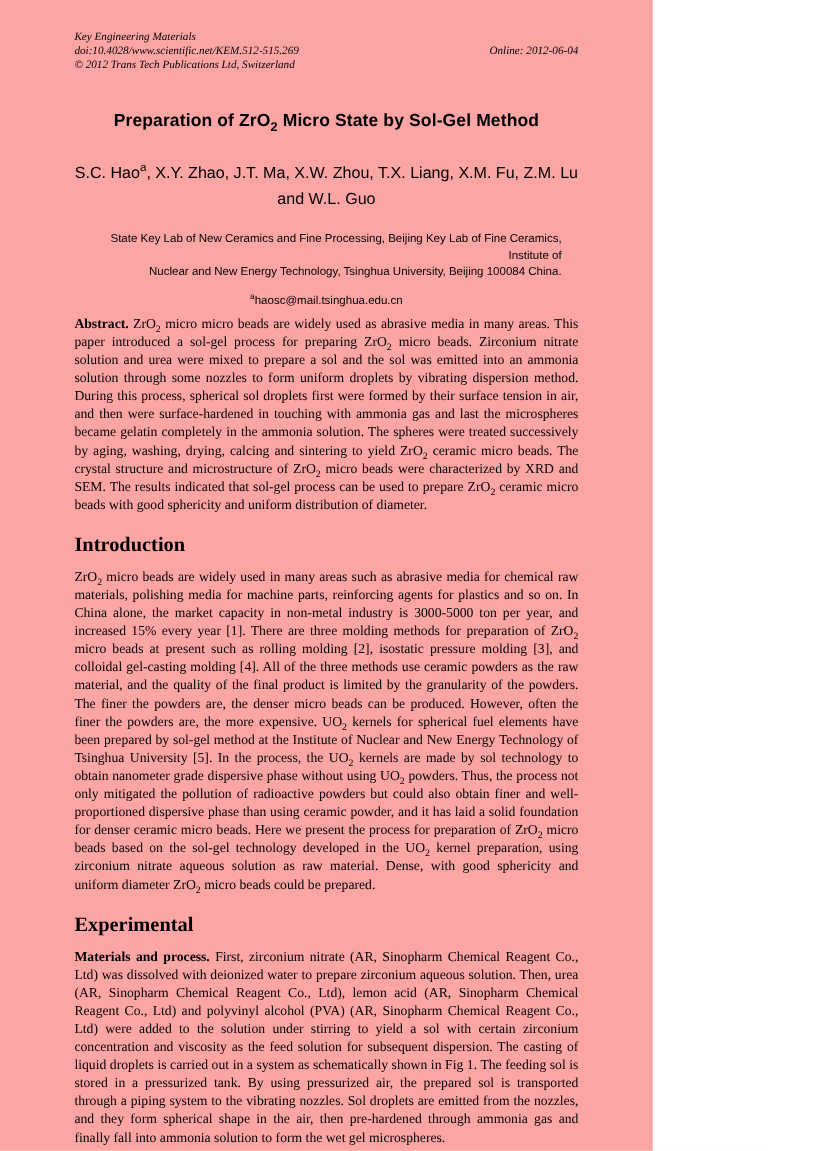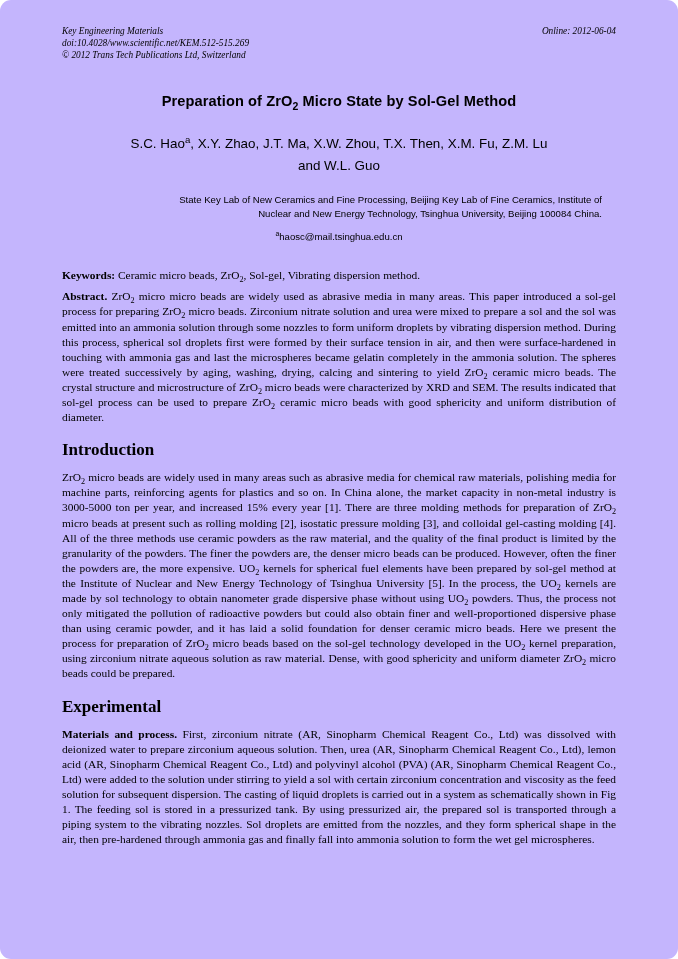--- a/index.html
+++ b/index.html
@@ -9,39 +9,38 @@
   }
   body {
     width: 678px;
     height: 959px;
     font-family: "Liberation Serif", serif;
     color: #000000;
     overflow: hidden;
   }
   .page {
     position: relative;
-    width: 678px;
+    width: 544px;
     height: 959px;
     box-sizing: border-box;
     padding: 26px 62px 0 62px;
-    background: #c4b5fd;
-    border-radius: 11px;
+    background: #fca5a5;
   }
 
   
   .header {
     position: relative;
     font-size: 9.3px;
     line-height: 11.8px;
     font-style: italic;
   }
   .header .online {
     position: absolute;
     right: 0;
-    top: 0;
+    top: 12px;
     font-size: 9.3px;
   }
   .header .line {
     white-space: nowrap;
   }
 
   
   .title {
     text-align: center;
     font-family: "Liberation Sans", sans-serif;
@@ -129,36 +128,33 @@
       <span>Online:</span>
       <span>2012-06-04</span>
     </div>
   </div>
 
   <div class="title">
     <span>Preparation of ZrO</span><sub>2</sub><span> Micro State by Sol-Gel Method</span>
   </div>
 
   <div class="authors">
-    <div><span>S.C. Hao</span><sup>a</sup><span>, X.Y. Zhao, J.T. Ma, X.W. Zhou, T.X. Then, X.M. Fu, Z.M. Lu</span></div>
+    <div><span>S.C. Hao</span><sup>a</sup><span>, X.Y. Zhao, J.T. Ma, X.W. Zhou, T.X. Liang, X.M. Fu, Z.M. Lu</span></div>
     <div>and  W.L. Guo</div>
   </div>
 
   <div class="affiliation">
     <div>State Key Lab of New Ceramics and Fine Processing, Beijing Key Lab of Fine Ceramics, Institute of</div>
     <div>Nuclear and New Energy Technology, Tsinghua University, Beijing 100084 China.</div>
   </div>
 
   <div class="email">
     <sup>a</sup><span>haosc@mail.tsinghua.edu.cn</span>
   </div>
 
-  <div class="keywords">
-    <b>Keywords:</b><span> Ceramic micro beads, ZrO</span><sub>2</sub><span>, Sol-gel, Vibrating dispersion method.</span>
-  </div>
 
   <div class="abstract">
     <b>Abstract.</b><span> ZrO</span><sub>2</sub><span> micro micro beads are widely used as abrasive media in many areas. This paper introduced a sol-gel process for preparing ZrO</span><sub>2</sub><span> micro beads. Zirconium nitrate solution and urea were mixed to prepare a sol and the sol was emitted into an ammonia solution through some nozzles to form uniform droplets by vibrating dispersion method. During this process, spherical sol droplets first were formed by their surface tension in air, and then were surface-hardened in touching with ammonia gas and last the microspheres became gelatin completely in the ammonia solution. The spheres were treated successively by aging, washing, drying, calcing and sintering to yield ZrO</span><sub>2</sub><span> ceramic micro beads. The crystal structure and microstructure of ZrO</span><sub>2</sub><span> micro beads were characterized by XRD and SEM. The results indicated that sol-gel process can be used to prepare ZrO</span><sub>2</sub><span> ceramic micro beads with good sphericity and uniform distribution of diameter.</span>
   </div>
 
   <div class="section-head">Introduction</div>
   <div class="para">
     <span>ZrO</span><sub>2</sub><span> micro beads are widely used in many areas such as abrasive media for chemical raw materials, polishing media for machine parts, reinforcing agents for plastics and so on. In China alone, the market capacity in non-metal industry is 3000-5000 ton per year, and increased 15% every year [1]. There are three molding methods for preparation of ZrO</span><sub>2</sub><span> micro beads at present such as rolling molding [2], isostatic pressure molding [3], and colloidal gel-casting molding [4]. All of the three methods use ceramic powders as the raw material, and the quality of the final product is limited by the granularity of the powders. The finer the powders are, the denser micro beads can be produced. However, often the finer the powders are, the more expensive. UO</span><sub>2</sub><span> kernels for spherical fuel elements have been prepared by sol-gel method at the Institute of Nuclear and New Energy Technology of Tsinghua University [5]. In the process, the UO</span><sub>2</sub><span> kernels are made by sol technology to obtain nanometer grade dispersive phase without using UO</span><sub>2</sub><span> powders. Thus, the process not only mitigated the pollution of radioactive powders but could also obtain finer and well-proportioned dispersive phase than using ceramic powder, and it has laid a solid foundation for denser ceramic micro beads. Here we present the process for preparation of ZrO</span><sub>2</sub><span> micro beads based on the sol-gel technology developed in the UO</span><sub>2</sub><span> kernel preparation, using zirconium nitrate aqueous solution as raw material. Dense, with good sphericity and uniform diameter ZrO</span><sub>2</sub><span> micro beads could be prepared.</span>
   </div>
 

